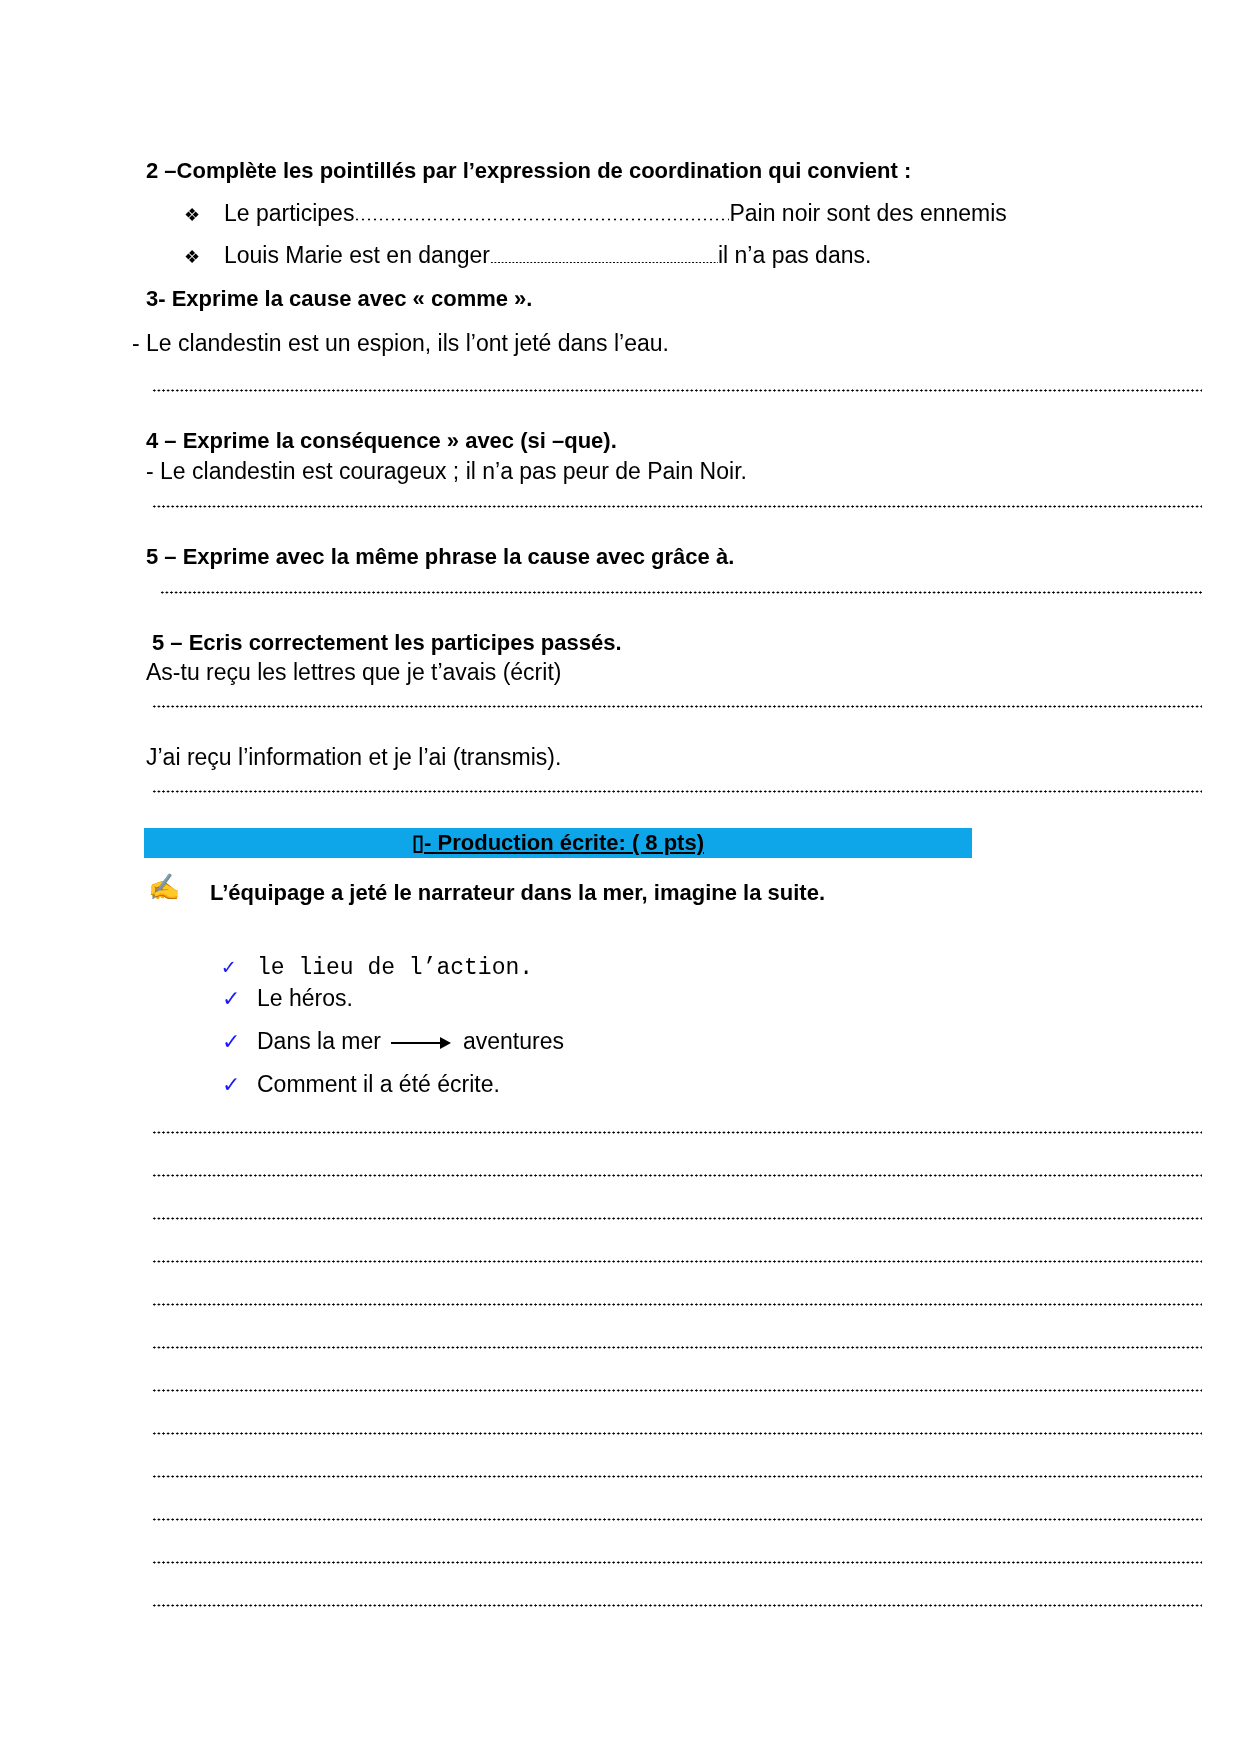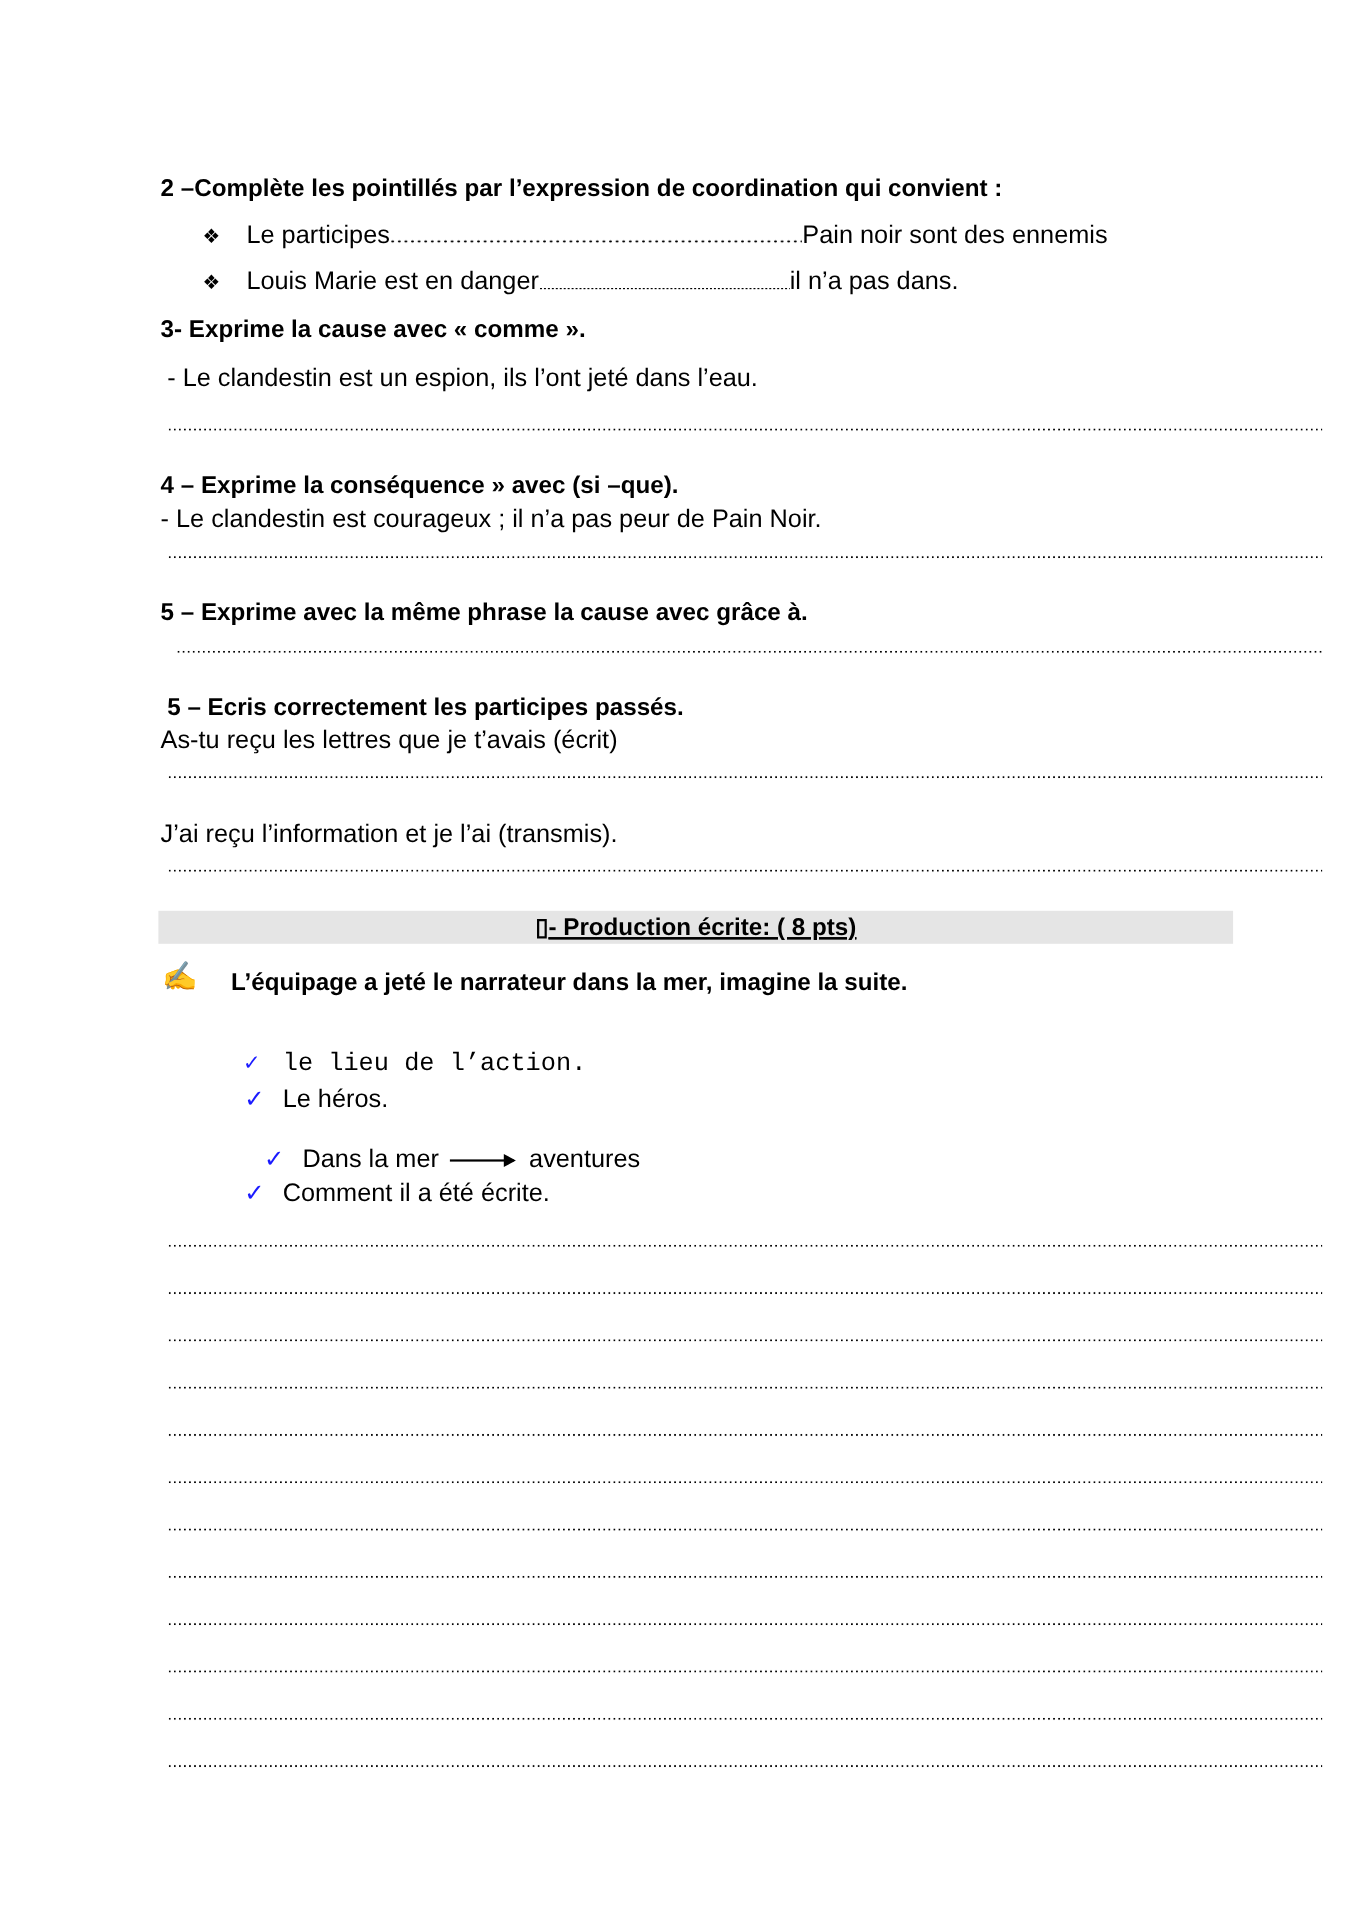--- a/index.html
+++ b/index.html
@@ -8,39 +8,39 @@
   .q{font-weight:bold;font-size:22px;}
   .t{font-size:23px;}
   .dots{position:absolute;left:152px;width:1050px;height:3px;
     background-image:radial-gradient(circle,#000 0.9px,transparent 1.2px);
     background-size:4.6px 3px;background-repeat:repeat-x;}
   .inline-dots{display:inline-block;vertical-align:baseline;height:3px;
     background-image:radial-gradient(circle,#000 0.9px,transparent 1.2px);
     background-size:6px 3px;background-repeat:repeat-x;}
   .inline-dots.small{background-size:3.6px 3px;height:2px;background-image:radial-gradient(circle,#000 0.7px,transparent 1px);}
   .bullet{display:inline-block;width:40px;font-size:18px;}
-  .banner{position:absolute;left:144px;top:828px;width:977px;height:30px;background:#e5e5e5;text-align:center;}
+  .banner{position:absolute;left:144px;top:828px;width:828px;height:30px;background:#0ea5e9;text-align:center;}
   .banner span{font-weight:bold;font-size:22px;text-decoration:underline;line-height:30px;}
   .check{display:inline-block;width:35px;color:#1a1aff;font-size:22px;}
   .arrow{display:inline-block;width:58px;height:2px;background:#000;position:relative;vertical-align:middle;margin:0 14px 0 10px;}
   .arrow:after{content:"";position:absolute;right:-2px;top:-5px;border-left:11px solid #000;border-top:6px solid transparent;border-bottom:6px solid transparent;}
 </style>
 </head>
 <body>
 
 <div class="abs q" style="left:146px;top:158px;">2 –Complète les pointillés par l’expression de coordination qui convient :</div>
 <div class="abs t" style="left:184px;top:200px;">
   <span class="bullet">❖</span><span>Le participes</span><span class="inline-dots" style="width:375px;"></span><span>Pain noir sont des ennemis</span>
 </div>
 <div class="abs t" style="left:184px;top:242px;">
   <span class="bullet">❖</span><span>Louis Marie est en danger</span><span class="inline-dots small" style="width:228px;"></span><span>il n’a pas dans.</span>
 </div>
 
 <div class="abs q" style="left:146px;top:286px;">3- Exprime la cause avec « comme ».</div>
-<div class="abs t" style="left:152px;top:330px;">- Le clandestin est un espion, ils l’ont jeté dans l’eau.</div>
+<div class="abs t" style="left:132px;top:330px;">- Le clandestin est un espion, ils l’ont jeté dans l’eau.</div>
 <div class="dots" style="top:389px;"></div>
 
 <div class="abs q" style="left:146px;top:428px;text-align:right;">4 – Exprime la conséquence » avec (si –que).</div>
 <div class="abs t" style="left:146px;top:458px;">- Le clandestin est courageux ; il n’a pas peur de Pain Noir.</div>
 <div class="dots" style="top:505px;"></div>
 
 <div class="abs q" style="left:146px;top:544px;">5 – Exprime  avec la même phrase la cause avec grâce à.</div>
 <div class="dots" style="top:591px;left:160px;width:1042px;"></div>
 
 <div class="abs q" style="left:152px;top:630px;">5 – Ecris correctement les participes passés.</div>
@@ -55,21 +55,21 @@
 
 <div class="abs" style="left:148px;top:872px;font-size:26px;">✍</div>
 <div class="abs q" style="left:210px;top:880px;">L’équipage a jeté le narrateur dans la mer, imagine la suite.</div>
 
 <div class="abs t" style="left:222px;top:954px;font-family:Liberation Mono, monospace;">
   <span class="check">✓</span><span>le lieu de l’action.</span>
 </div>
 <div class="abs t" style="left:222px;top:985px;">
   <span class="check">✓</span><span>Le héros.</span>
 </div>
-<div class="abs t" style="left:240px;top:1028px;margin-top:12px;">
+<div class="abs t" style="left:222px;top:1028px;">
   <span class="check">✓</span><span>Dans la mer</span><span class="arrow"></span><span>aventures</span>
 </div>
 <div class="abs t" style="left:222px;top:1071px;">
   <span class="check">✓</span><span>Comment il a été écrite.</span>
 </div>
 
 <div class="dots" style="top:1131px;"></div>
 <div class="dots" style="top:1174px;"></div>
 <div class="dots" style="top:1217px;"></div>
 <div class="dots" style="top:1260px;"></div>

